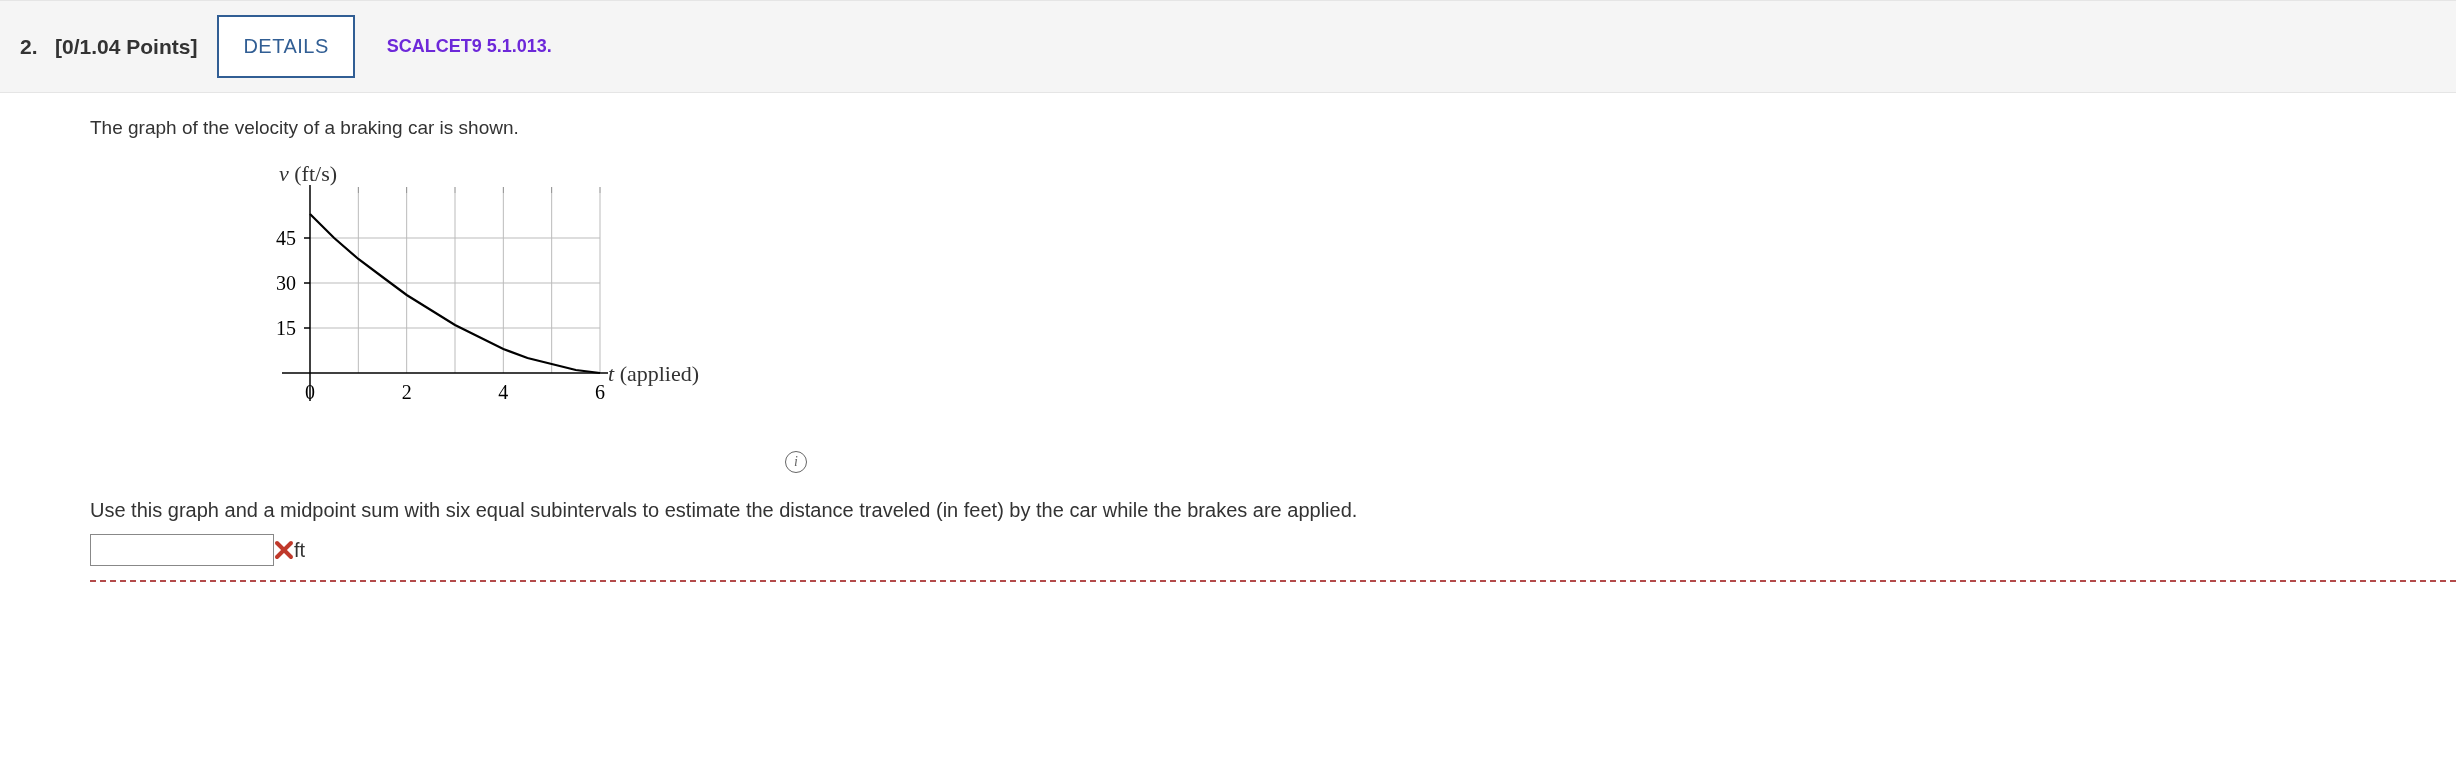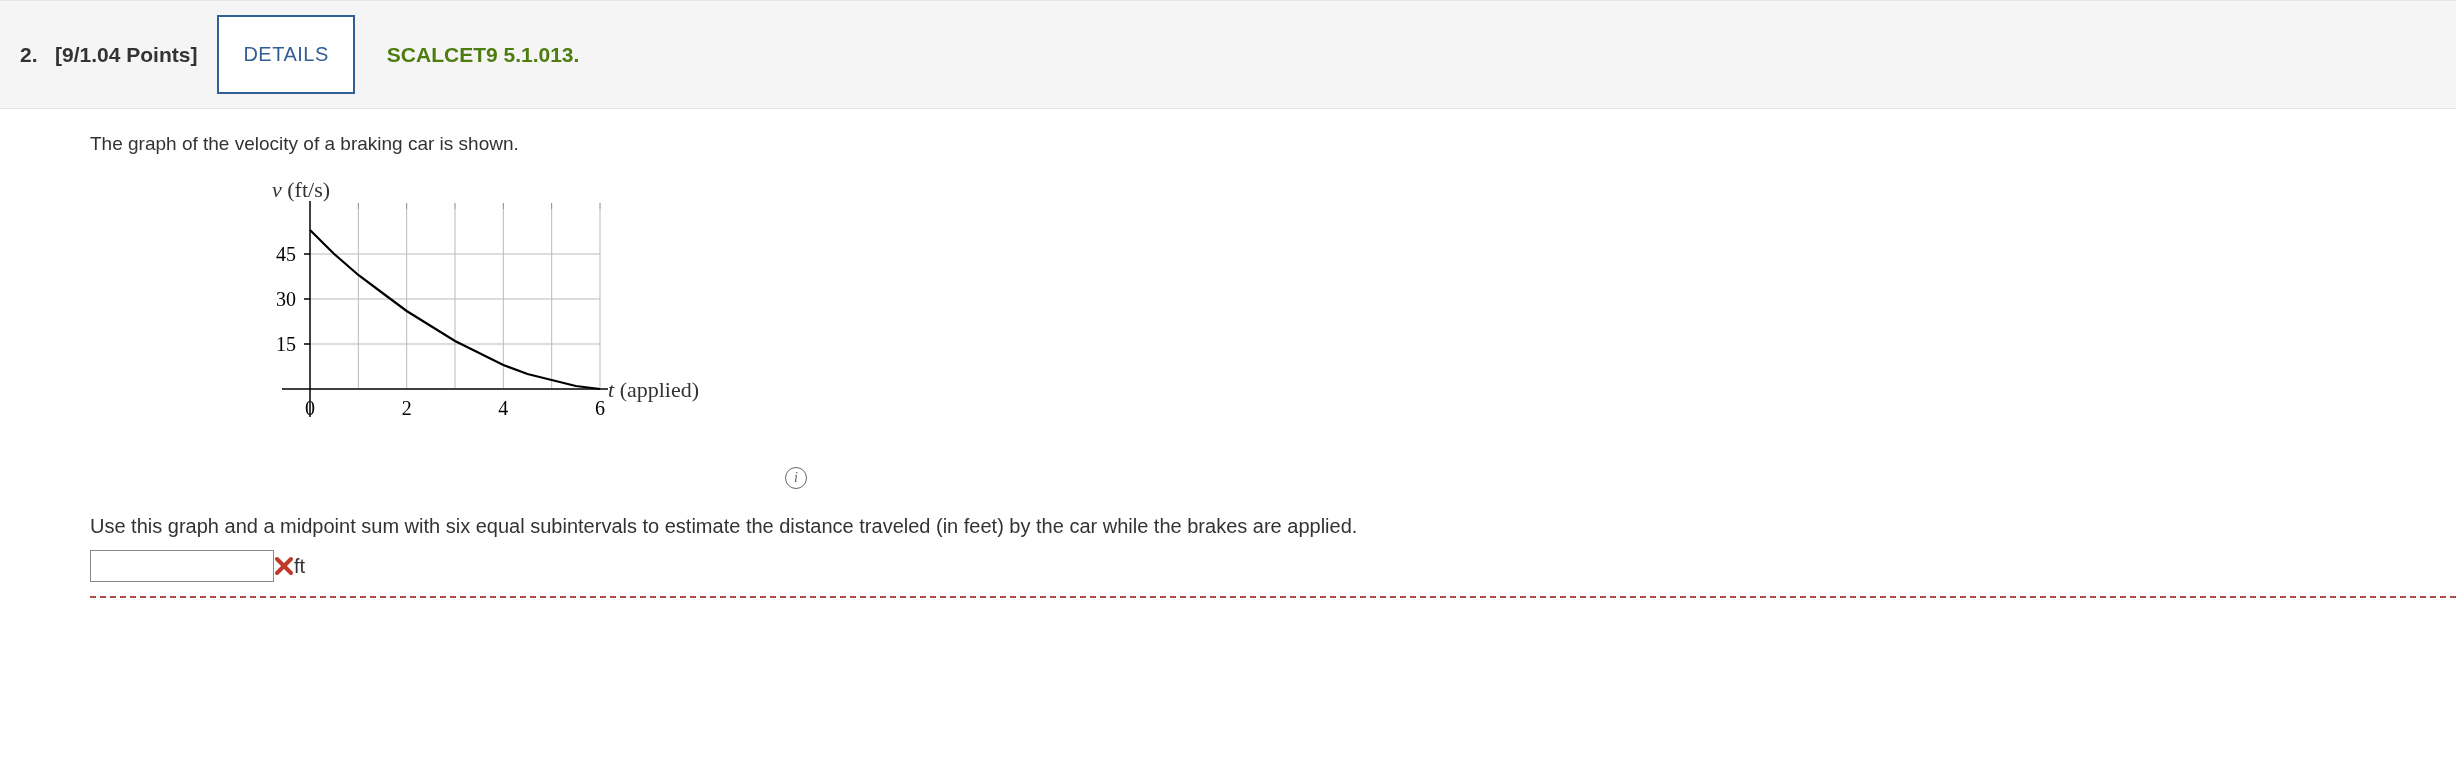--- a/index.html
+++ b/index.html
@@ -25,30 +25,30 @@
     gap: 20px;
   }
   .points {
     font-weight: bold;
     font-size: 21px;
   }
   .hbtn {
     border: 2px solid #315e94;
     color: #315e94;
     background: #fff;
-    padding: 26px 24px;
+    padding: 18px 24px;
     font-size: 20px;
     font-weight: 500;
     letter-spacing: 0.5px;
     cursor: pointer;
   }
   .book-ref {
     font-weight: bold;
-    font-size: 21px;
-    color: #4d7c0f;
+    font-size: 18px;
+    color: #6d28d9;
     margin-left: 12px;
   }
   .body-area {
     padding: 24px 0 0 90px;
     position: relative;
   }
   .prompt-line {
     font-size: 19px;
     margin-bottom: 24px;
   }
@@ -57,21 +57,21 @@
     width: 640px;
     height: 300px;
     margin-left: 70px;
     margin-bottom: 36px;
   }
   .chart-svg {
     display: block;
   }
   .ylabel {
     position: absolute;
-    left: 112px;
+    left: 119px;
     top: -2px;
     font-family: "Times New Roman", serif;
     font-style: italic;
     font-size: 22px;
   }
   .ylabel .unit {
     font-style: normal;
   }
   .xlabel {
     position: absolute;
@@ -136,21 +136,21 @@
   }
 </style>
 </head>
 <body>
 
 <div class="question-wrap">
   <div class="header-bar">
     <span class="points">
       <span>2.</span>
       &nbsp;
-      <span>[9/1.04 Points]</span>
+      <span>[0/1.04 Points]</span>
     </span>
     <button class="hbtn">DETAILS</button>
     <span class="book-ref">SCALCET9 5.1.013.</span>
   </div>
 
   <div class="body-area">
     <div class="prompt-line">The graph of the velocity of a braking car is shown.</div>
 
     <div class="chart-holder">
       <div class="ylabel">

